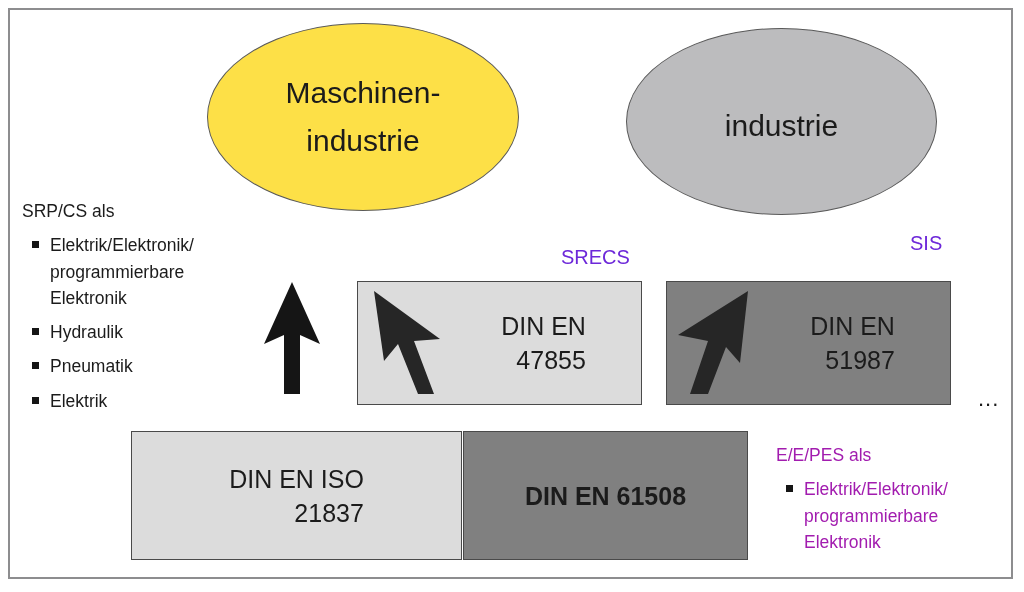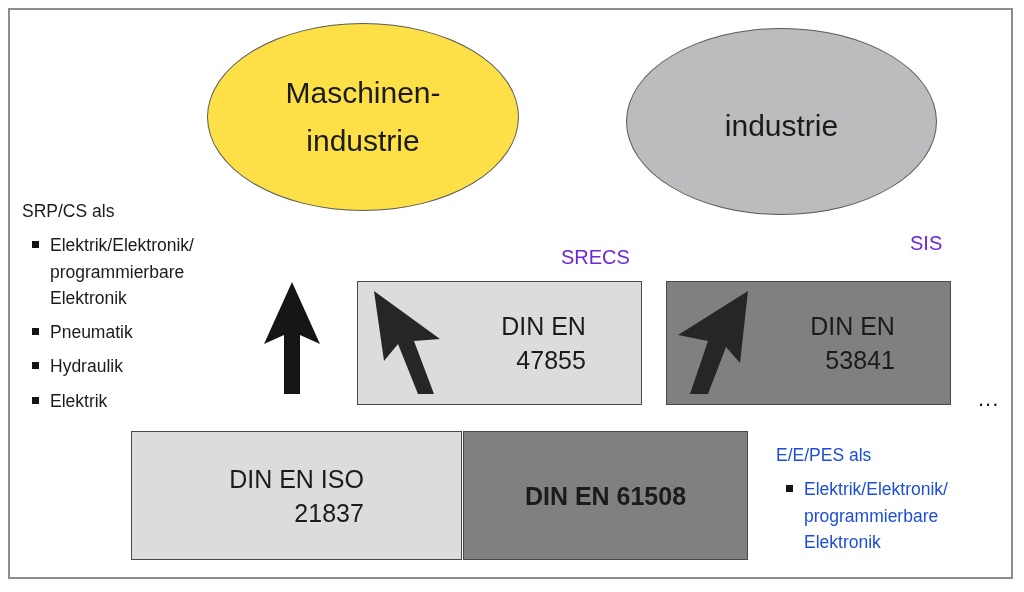--- a/index.html
+++ b/index.html
@@ -76,21 +76,21 @@
     line-height: 1.50;
     color: #1b1b1b;
   }
   #eepes-block {
     position: absolute;
     left: 776px;
     top: 442px;
     width: 230px;
     font-size: 17.5px;
     line-height: 1.50;
-    color: #1d4ed8;
+    color: #a21caf;
   }
   .block-head {
     margin-bottom: 1px;
     white-space: nowrap;
   }
   .bullet-list {
     list-style: none;
     margin: 0;
     padding: 0;
   }
@@ -175,25 +175,25 @@
 
   <div id="srpcs-block">
     <div class="block-head">SRP/CS als</div>
     <ul class="bullet-list">
       <li>
         <span class="sq"></span>
         <span>Elektrik/Elektronik/ programmierbare Elektronik</span>
       </li>
       <li>
         <span class="sq"></span>
+        <span>Hydraulik</span>
+      </li>
+      <li>
+        <span class="sq"></span>
         <span>Pneumatik</span>
-      </li>
-      <li>
-        <span class="sq"></span>
-        <span>Hydraulik</span>
       </li>
       <li>
         <span class="sq"></span>
         <span>Elektrik</span>
       </li>
     </ul>
   </div>
 
   <div id="eepes-block">
     <div class="block-head">E/E/PES als</div>
@@ -212,21 +212,21 @@
   <div class="box light" id="box-62061">
     <div class="box-text">
       <div>DIN EN</div>
       <div>47855</div>
     </div>
   </div>
 
   <div class="box dark" id="box-61511">
     <div class="box-text">
       <div>DIN EN</div>
-      <div>53841</div>
+      <div>51987</div>
     </div>
   </div>
 
   <div class="box light" id="box-13849">
     <div class="box-text">
       <div>DIN EN ISO</div>
       <div>21837</div>
     </div>
   </div>
 

